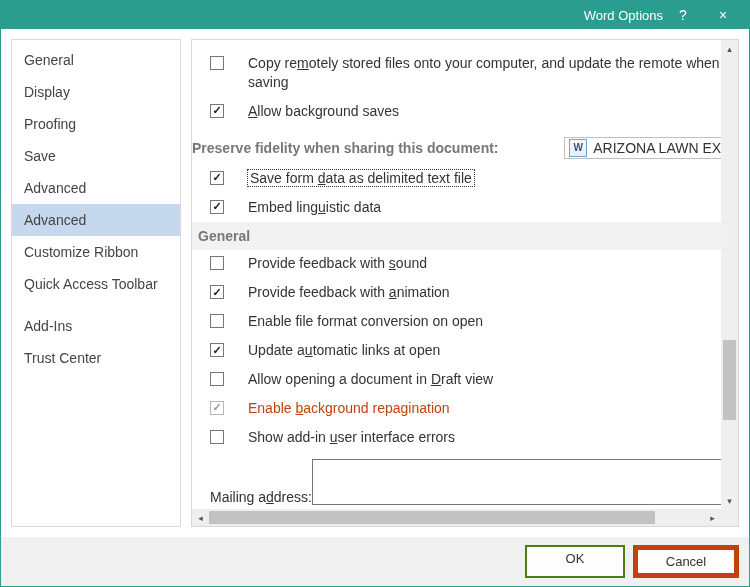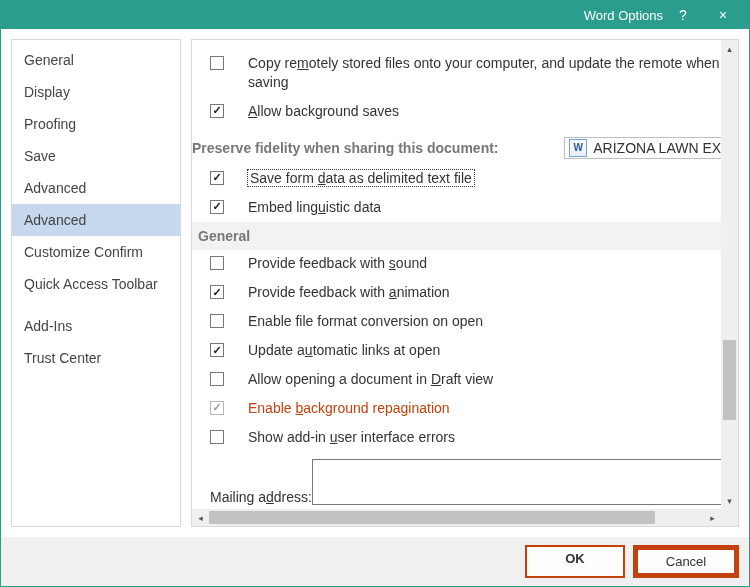--- a/index.html
+++ b/index.html
@@ -223,21 +223,21 @@
   }
   .btn {
     min-width: 76px;
     padding: 4px 10px;
     text-align:center;
     border: 5px solid #c2410c;
     background:#fdfdfd;
     font-size: 13px;
     color:#333;
   }
-  .btn.primary { border: 2px solid #c2410c; font-weight: bold; }
+  .btn.primary { border: 2px solid #4d7c0f; }
 </style>
 </head>
 <body>
 
 <div class="window">
 
   <div class="titlebar">
     <span class="title">Word Options</span>
     <span class="ctrl">?</span>
     <span class="ctrl">×</span>
@@ -245,21 +245,21 @@
 
   <div class="body">
 
     <div class="sidebar">
       <div class="item">General</div>
       <div class="item">Display</div>
       <div class="item">Proofing</div>
       <div class="item">Save</div>
       <div class="item">Advanced</div>
       <div class="item selected">Advanced</div>
-      <div class="item">Customize Confirm</div>
+      <div class="item">Customize Ribbon</div>
       <div class="item">Quick Access Toolbar</div>
       <div class="spacer"></div>
       <div class="item">Add-Ins</div>
       <div class="item">Trust Center</div>
     </div>
 
     <div class="panel-wrap">
       <div class="panel">
         <div class="panel-content">
 

